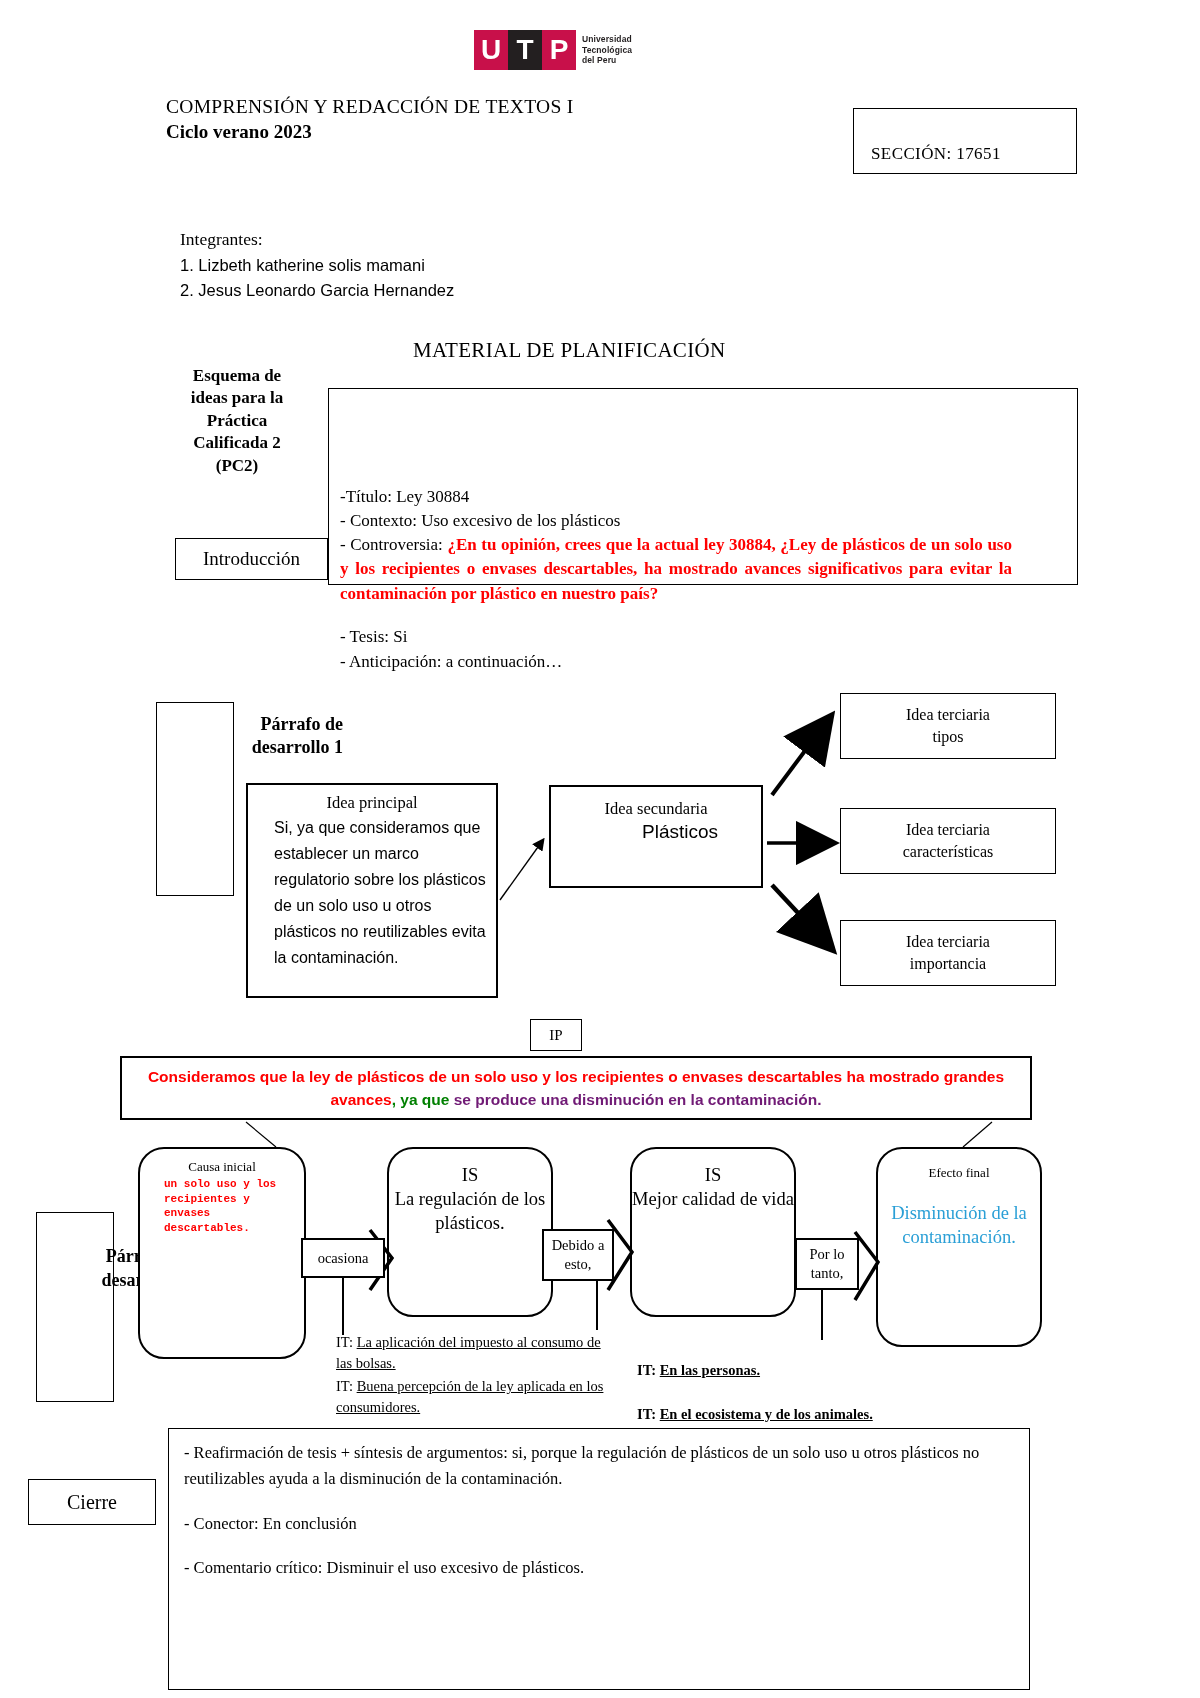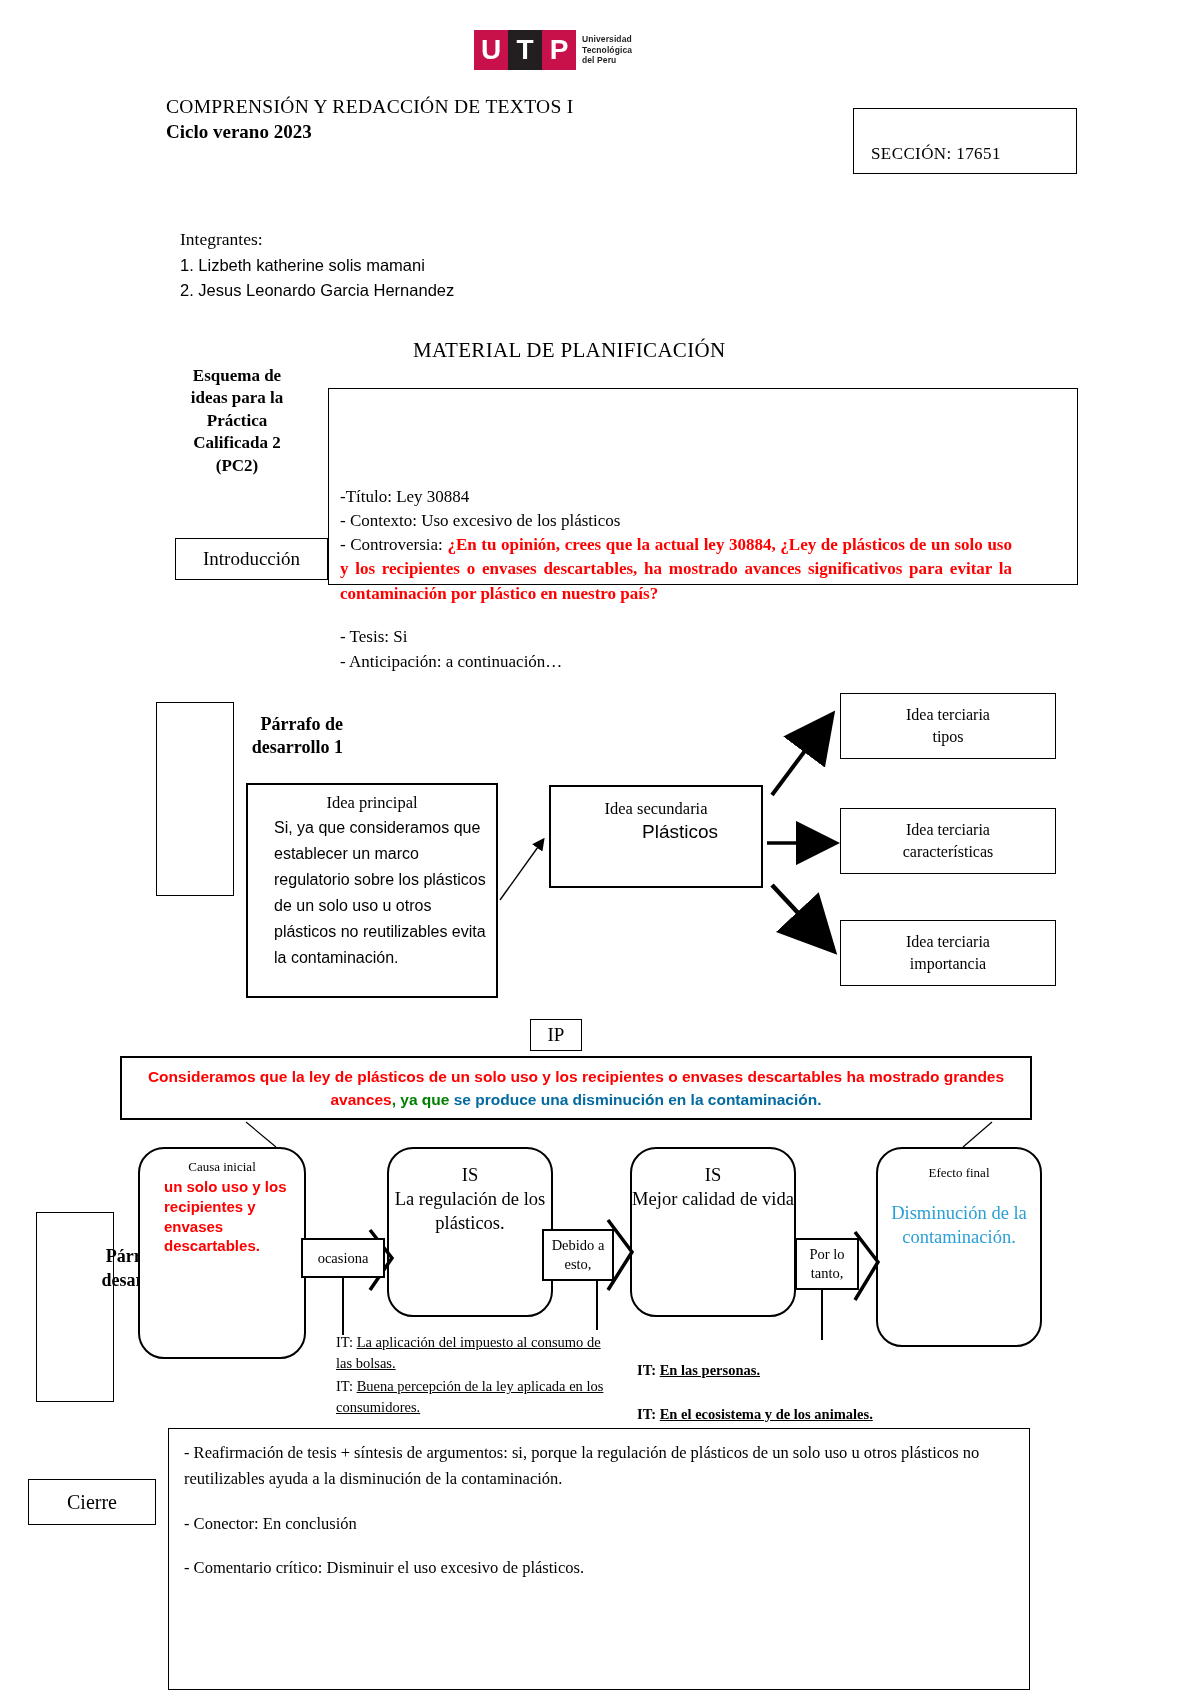--- a/index.html
+++ b/index.html
@@ -71,42 +71,42 @@
 
   .terc{ position:absolute; width:216px; height:66px; border:1.8px solid #000;
          text-align:center; font-size:16px; line-height:1.35; display:flex; flex-direction:column;
          align-items:center; justify-content:center; }
   .terc1{ left:840px; top:693px; }
   .terc2{ left:840px; top:808px; }
   .terc3{ left:840px; top:920px; }
 
   
   .ip-small{ position:absolute; left:530px; top:1019px; width:52px; height:32px; border:1.3px solid #000;
-             display:flex; align-items:center; justify-content:center; font-size:19px; }
+             display:flex; align-items:center; justify-content:center; font-size:15px; }
 
   
   .ip-bar{ position:absolute; left:120px; top:1056px; width:912px; height:64px; border:2.2px solid #000;
            display:flex; align-items:center; justify-content:center; text-align:center; }
   .ip-bar .inner{ font-family:"Liberation Sans", sans-serif; font-size:15.5px; font-weight:bold;
                   line-height:1.5; width:860px; }
   .c-red{ color:#ff0000; }
   .c-green{ color:#008000; }
-  .c-blue{ color:#0369a1;text-align:right; }
+  .c-blue{ color:#701a75;text-align:right; }
 
   
   .rbox{ position:absolute; border:2.4px solid #000; border-radius:26px; background:#fff; }
   .rb1{ left:138px; top:1147px; width:168px; height:212px; }
   .rb2{ left:387px; top:1147px; width:166px; height:170px; }
   .rb3{ left:630px; top:1147px; width:166px; height:170px; }
   .rb4{ left:876px; top:1147px; width:166px; height:200px; }
 
   .rb-h{ text-align:center; font-size:13px; margin-top:10px; }
   .rb-t{ text-align:center; font-size:18.5px; line-height:1.3; margin-top:6px; }
-  .rb-red{ color:#ff0000; font-family:Liberation Sans, sans-serif; font-weight:bold;
-           font-size:15px; line-height:1.32; padding:2px 6px 0 24px; }
+  .rb-red{ color:#ff0000; font-family:Liberation Mono, monospace; font-weight:bold;
+           font-size:11px; line-height:1.32; padding:2px 6px 0 24px; }
   .rb-blue{ color:#2a9fd6; text-align:center; font-size:18.5px; line-height:1.3; margin-top:20px; }
 
   .arrowbox{ position:absolute; border:2px solid #000; background:#fff; display:flex;
              align-items:center; justify-content:center; text-align:center;
              font-size:14.5px; line-height:1.3; }
   .ab1{ left:301px; top:1238px; width:84px; height:40px; }
   .ab2{ left:542px; top:1229px; width:72px; height:52px; }
   .ab3{ left:795px; top:1238px; width:64px; height:52px; }
 
   .p2-label-box{ position:absolute; left:36px; top:1212px; width:78px; height:190px; border:1.3px solid #000; }

